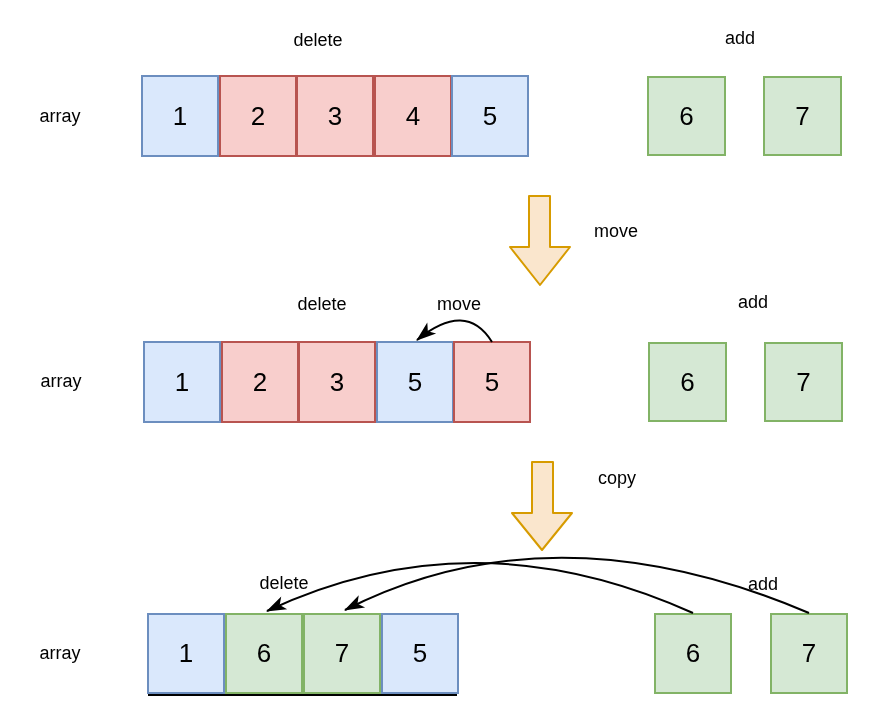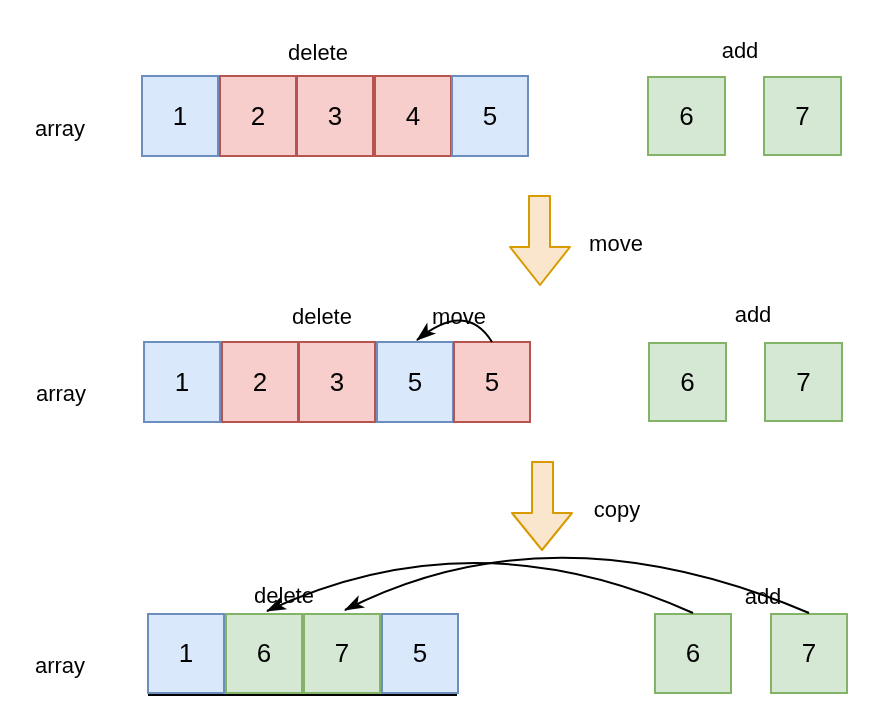--- a/index.html
+++ b/index.html
@@ -9,21 +9,21 @@
   }
   .cell{
     position:absolute;display:flex;align-items:center;justify-content:center;
     font-size:26px;box-sizing:border-box;border:2px solid #000;background:#fff;
   }
   .cell-blue{background:#dae8fc;border-color:#6c8ebf;}
   .cell-red{background:#f8cecc;border-color:#b85450;}
   .cell-green{background:#d5e8d4;border-color:#82b366;}
   .lbl{
     position:absolute;transform:translate(-50%,-50%);
-    font-size:22px;white-space:nowrap;line-height:1;margin-top:13px;
+    font-size:18px;white-space:nowrap;line-height:1;
   }
   svg.overlay{position:absolute;left:0;top:0;pointer-events:none;}
 </style>
 </head>
 <body>
 
 <div class="canvas">
 
   <div class="lbl" style="left:60px;top:116px;">array</div>
   <div class="lbl" style="left:318px;top:40px;">delete</div>
@@ -47,21 +47,21 @@
 
   <div class="cell cell-blue" style="left:143px;top:341px;width:78px;height:82px;">1</div>
   <div class="cell cell-red" style="left:221px;top:341px;width:78px;height:82px;">2</div>
   <div class="cell cell-red" style="left:298px;top:341px;width:78px;height:82px;">3</div>
   <div class="cell cell-blue" style="left:376px;top:341px;width:78px;height:82px;">5</div>
   <div class="cell cell-red" style="left:453px;top:341px;width:78px;height:82px;">5</div>
 
   <div class="cell cell-green" style="left:648px;top:342px;width:79px;height:80px;">6</div>
   <div class="cell cell-green" style="left:764px;top:342px;width:79px;height:80px;">7</div>
 
-  <div class="lbl" style="left:617px;top:497px;">copy</div>
+  <div class="lbl" style="left:617px;top:478px;">copy</div>
 
   <div class="lbl" style="left:60px;top:653px;">array</div>
   <div class="lbl" style="left:284px;top:583px;">delete</div>
   <div class="lbl" style="left:763px;top:584px;">add</div>
 
   <div class="cell cell-blue" style="left:147px;top:613px;width:78px;height:81px;">1</div>
   <div class="cell cell-green" style="left:225px;top:613px;width:78px;height:81px;">6</div>
   <div class="cell cell-green" style="left:303px;top:613px;width:78px;height:81px;">7</div>
   <div class="cell cell-blue" style="left:381px;top:613px;width:78px;height:81px;">5</div>
 

